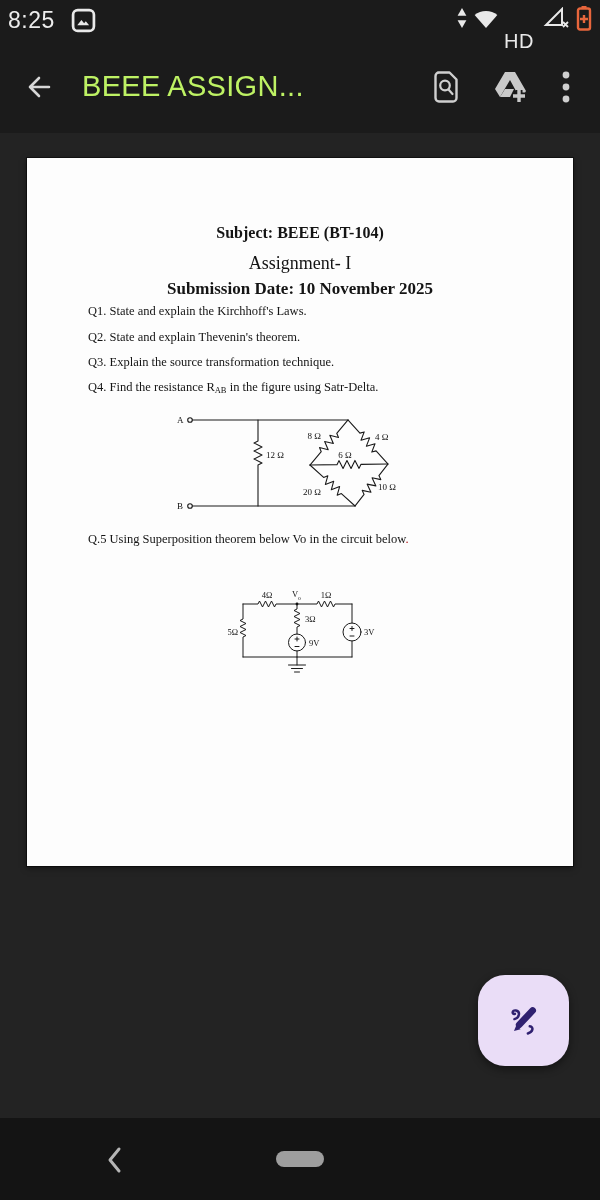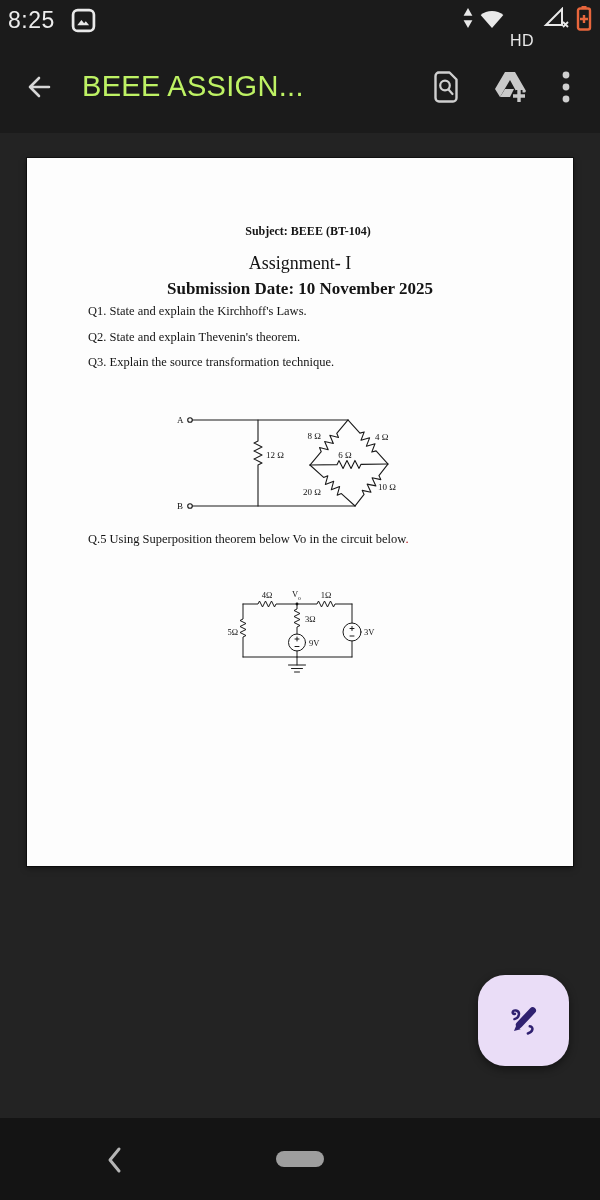--- a/index.html
+++ b/index.html
@@ -7,38 +7,38 @@
   #screen {
     position:relative; width:600px; height:1200px; overflow:hidden;
     background:#232323; font-family:"Liberation Sans", sans-serif;
   }
   
   #topbar { position:absolute; left:0; top:0; width:600px; height:133px; background:#1b1b1b; }
   .statusbar { position:absolute; left:0; top:0; width:600px; height:40px; display:flex; align-items:center; }
   .clock { color:#ececec; font-size:23px; font-weight:400; margin-left:8px; letter-spacing:0.5px; }
   .sb-left-icons { margin-left:16px; display:flex; align-items:center; }
   .sb-right { position:absolute; right:8px; top:0; height:40px; display:flex; align-items:center; gap:5px; }
-  .hd { color:#e9e9e9; font-size:16px; font-weight:500; letter-spacing:0.5px;margin-top:42px; }
+  .hd { color:#e9e9e9; font-size:20px; font-weight:500; letter-spacing:0.5px;margin-top:42px; }
   .appbar { position:absolute; left:0; top:40px; width:600px; height:93px; display:flex; align-items:center; }
   .appbar .back { width:44px; height:44px; margin-left:16px; display:flex; align-items:center; justify-content:center; }
   .appbar .title {
     color:#bef264; font-size:29px; font-weight:400; margin-left:22px; letter-spacing:0.3px;
     white-space:nowrap; overflow:hidden; flex:1;
   }
   .appbar .actions { display:flex; align-items:center; gap:24px; margin-right:22px; }
   .iconbtn { width:40px; height:40px; display:flex; align-items:center; justify-content:center; }
   
   #page {
     position:absolute; left:27px; top:158px; width:546px; height:708px;
     background:#fdfdfd; box-shadow:0 0 0 1px rgba(0,0,0,0.45), 0 2px 6px rgba(0,0,0,0.5);
     font-family:"Liberation Serif", serif; color:#141414;
   }
   .doc-line { position:absolute; white-space:nowrap; }
   .center { left:0; width:546px; text-align:center; }
-  .h-subject { top:66px; font-size:12px; font-weight:bold;margin-left:8px; }
+  .h-subject { top:66px; font-size:16px; font-weight:bold; }
   .h-assign { top:95px; font-size:18px; font-weight:normal; }
   .h-subm { top:121px; font-size:17px; font-weight:bold; }
   .q { left:61px; font-size:12.5px; }
   .q1 { top:146px; } .q2 { top:172px; } .q3 { top:197px; } .q4 { top:222px; }
   .q5 { top:374px; }
   .subsc { font-size:8.5px; vertical-align:-2px; }
   .red { color:#b01010; }
   .fig { position:absolute; }
   #fig1 { left:138px; top:252px; }
   #fig2 { left:198px; top:427px; }
@@ -134,20 +134,21 @@
   </div>
 
   <div id="page">
     <div class="doc-line center h-subject">Subject: BEEE (BT-104)</div>
     <div class="doc-line center h-assign">Assignment- I</div>
     <div class="doc-line center h-subm">Submission Date: 10 November 2025</div>
 
     <div class="doc-line q q1">Q1. State and explain the Kirchhoff's Laws.</div>
     <div class="doc-line q q2">Q2. State and explain Thevenin's theorem.</div>
     <div class="doc-line q q3">Q3. Explain the source transformation technique.</div>
+    <div class="doc-line q q4"><span>Q4. Find the resistance R</span><span class="subsc">AB</span><span> in the figure using Satr-Delta.</span></div>
 
     <svg id="fig1" class="fig" width="270" height="110" viewBox="0 0 270 110">
       <g class="cir">
         <circle cx="25" cy="10" r="2.3"></circle>
         <circle cx="25" cy="96" r="2.3"></circle>
         <path d="M27.3 10 H183"></path>
         <path d="M27.3 96 H190"></path>
         <path d="M93 10 V31 l-4 2 l8 4 l-8 4 l8 4 l-8 4 l8 4 l-4 2 V96"></path>
         <g transform="translate(164,32.5) rotate(130.2)">
             <path d="M-29.5 0 h17.5 l2 -4 l4 8 l4 -8 l4 8 l4 -8 l4 8 l2 -4 h17.5"></path>

